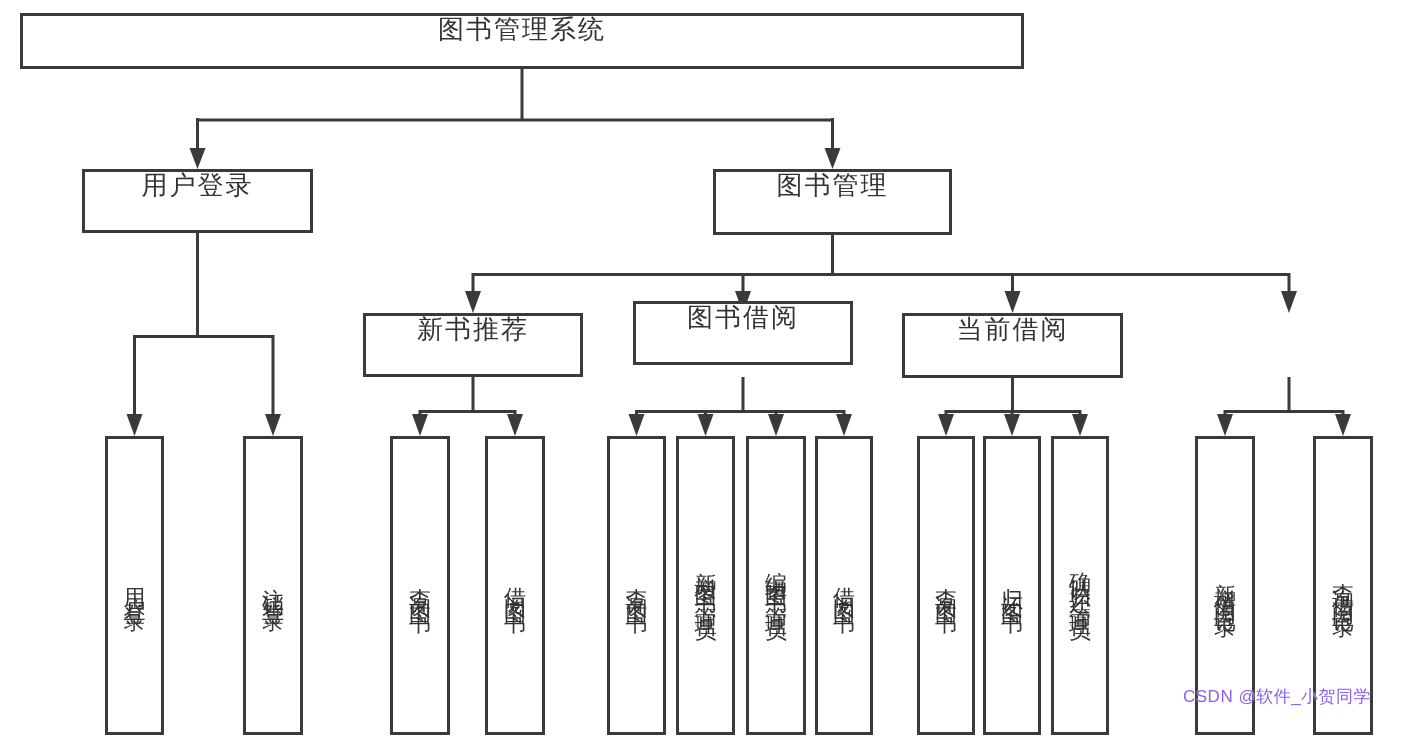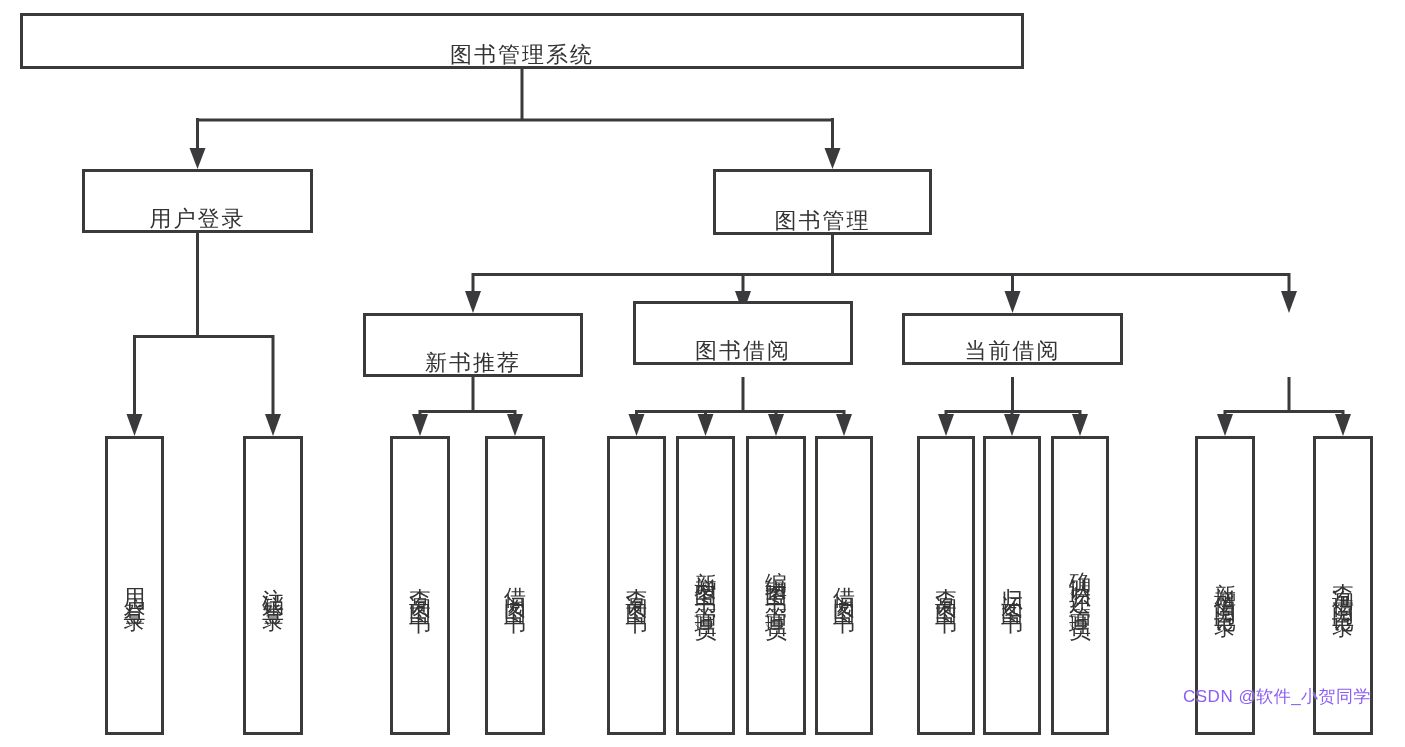--- a/index.html
+++ b/index.html
@@ -15,23 +15,23 @@
     position: absolute;
     left: 0; top: 0;
     width: 1405px; height: 747px;
   }
   .hbox {
     position: absolute;
     box-sizing: border-box;
     background: #ffffff;
     border: 3px solid #3a3a3c;
     display: flex;
-    align-items: flex-end;
+    align-items: flex-start;
     justify-content: center;
-    font-size: 22px;
+    font-size: 26px;
     letter-spacing: 2px;
     color: #333333;
     line-height: 1;
     white-space: nowrap;
   }
   .vbox {
     position: absolute;
     box-sizing: border-box;
     background: #ffffff;
     border: 3px solid #3a3a3c;
@@ -95,31 +95,31 @@
     </g>
   </svg>
 
   <div class="hbox" style="left:20px; top:13px; width:1004px; height:56px;">
     <span>图书管理系统</span>
   </div>
 
   <div class="hbox" style="left:82px; top:169px; width:231px; height:64px;">
     <span>用户登录</span>
   </div>
-  <div class="hbox" style="left:713px; top:169px; width:219px; height:66px;">
+  <div class="hbox" style="left:713px; top:169px; width:239px; height:66px;">
     <span>图书管理</span>
   </div>
 
   <div class="hbox" style="left:363px; top:313px; width:220px; height:64px;">
     <span>新书推荐</span>
   </div>
   <div class="hbox" style="left:633px; top:301px; width:220px; height:64px;">
     <span>图书借阅</span>
   </div>
-  <div class="hbox" style="left:902px; top:313px; width:221px; height:52px;">
+  <div class="hbox" style="left:902px; top:313px; width:221px; height:65px;">
     <span>当前借阅</span>
   </div>
 
   <div class="vbox" style="left:105px; top:436px; width:59px; height:299px;">
     <span>用户登录</span>
   </div>
   <div class="vbox" style="left:243px; top:436px; width:60px; height:299px;">
     <span>注销登录</span>
   </div>
 

